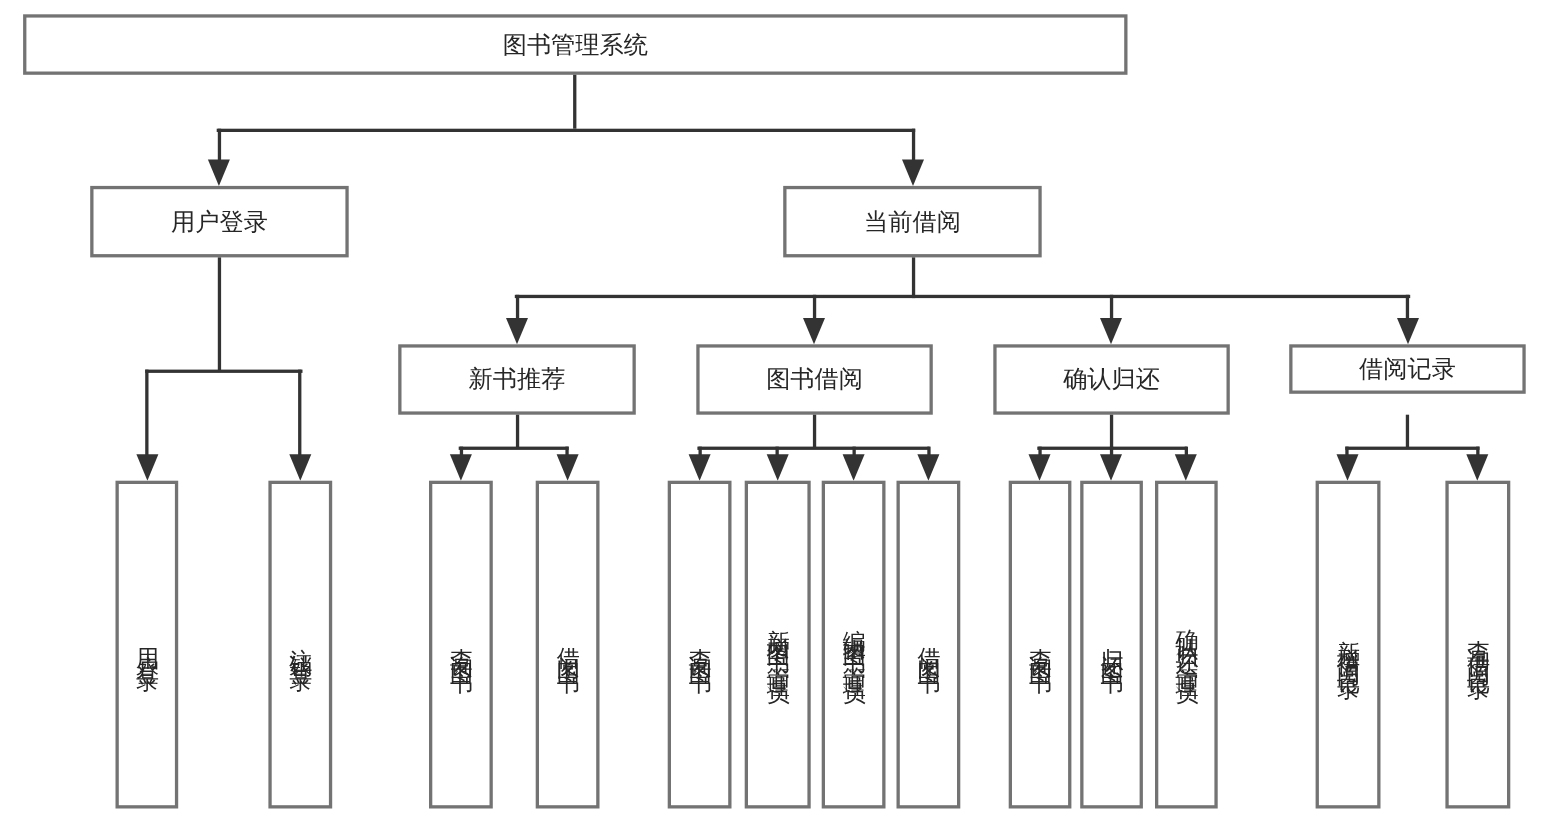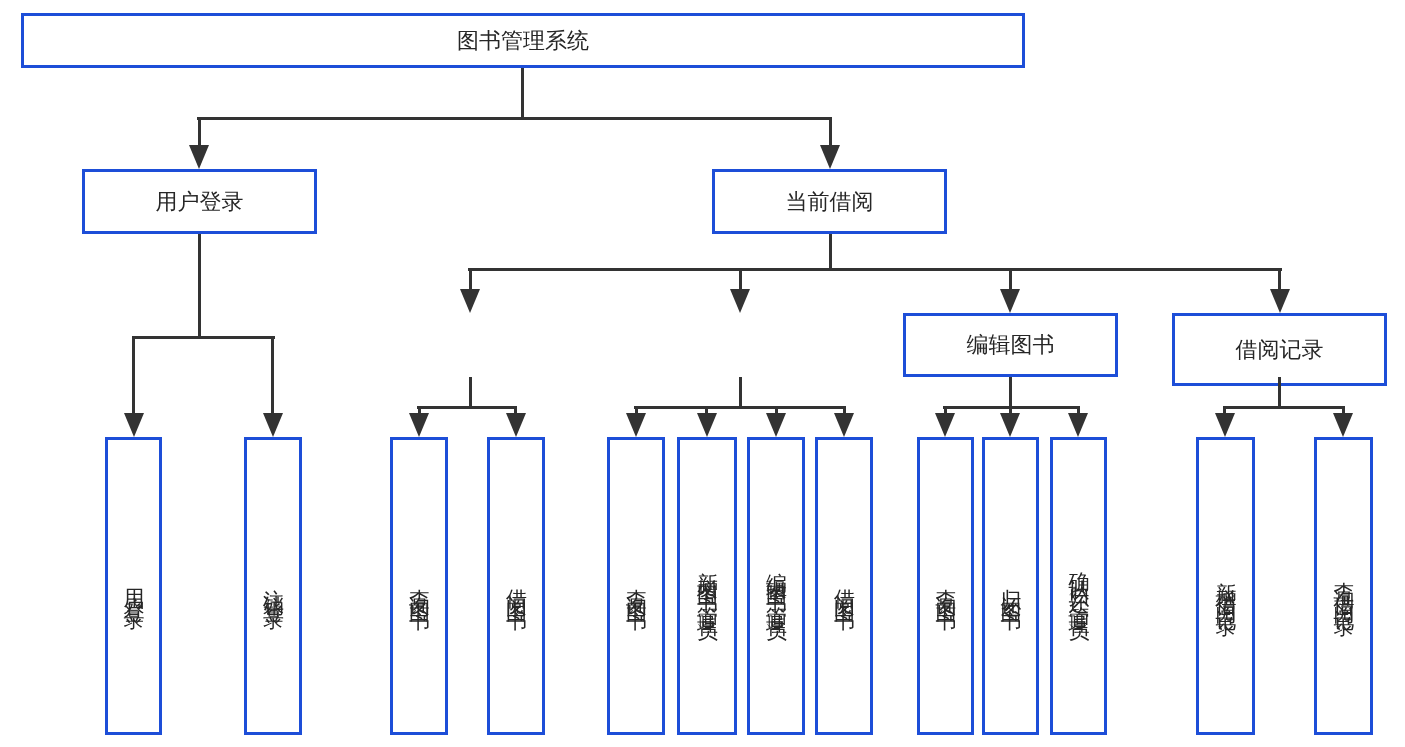--- a/index.html
+++ b/index.html
@@ -1,21 +1,21 @@
 <!DOCTYPE html>
 <html><head>
 <meta charset="utf-8">
 <style>
   html,body{margin:0;padding:0;background:#fff;}
   .canvas{
     position:relative;width:1405px;height:747px;background:#fff;overflow:hidden;
     font-family:"DejaVu Sans","Liberation Sans",sans-serif;color:#262626;
   }
   .node{
-    position:absolute;box-sizing:border-box;border:3px solid #1d4ed8;background:#fff;
+    position:absolute;box-sizing:border-box;border:3px solid #737373;background:#fff;
     display:flex;align-items:center;justify-content:center;
     font-size:22px;color:#262626;white-space:nowrap;
   }
   .vnode{
     writing-mode:vertical-lr;text-orientation:mixed;
     font-size:21px;letter-spacing:7px;line-height:1.1;white-space:normal;
   }
   .hl{position:absolute;height:3px;background:#333;}
   .vl{position:absolute;width:3px;background:#333;}
   .ah{
@@ -56,22 +56,24 @@
   <div class="hl" style="left:468px;top:268px;width:814px"></div>
   <div class="vl" style="left:469px;top:268px;height:24px"></div>
   <div class="ah" style="left:460px;top:289px"></div>
   <div class="vl" style="left:739px;top:268px;height:24px"></div>
   <div class="ah" style="left:730px;top:289px"></div>
   <div class="vl" style="left:1009px;top:268px;height:24px"></div>
   <div class="ah" style="left:1000px;top:289px"></div>
   <div class="vl" style="left:1278px;top:268px;height:24px"></div>
   <div class="ah" style="left:1270px;top:289px"></div>
 
-  <div class="node" style="left:903px;top:313px;width:215px;height:64px">编辑图书</div>
-  <div class="node" style="left:1172px;top:313px;width:215px;height:73px">借阅记录</div>
+  <div class="node" style="left:362px;top:313px;width:216px;height:64px">新书推荐</div>
+  <div class="node" style="left:633px;top:313px;width:215px;height:64px">图书借阅</div>
+  <div class="node" style="left:903px;top:313px;width:215px;height:64px">确认归还</div>
+  <div class="node" style="left:1172px;top:313px;width:215px;height:45px">借阅记录</div>
 
   <div class="vl" style="left:469px;top:377px;height:30px"></div>
   <div class="vl" style="left:739px;top:377px;height:30px"></div>
   <div class="vl" style="left:1009px;top:377px;height:30px"></div>
   <div class="vl" style="left:1278px;top:377px;height:30px"></div>
 
   <div class="hl" style="left:417px;top:406px;width:100px"></div>
   <div class="vl" style="left:418px;top:406px;height:10px"></div>
   <div class="ah" style="left:409px;top:413px"></div>
   <div class="vl" style="left:514px;top:406px;height:10px"></div>

